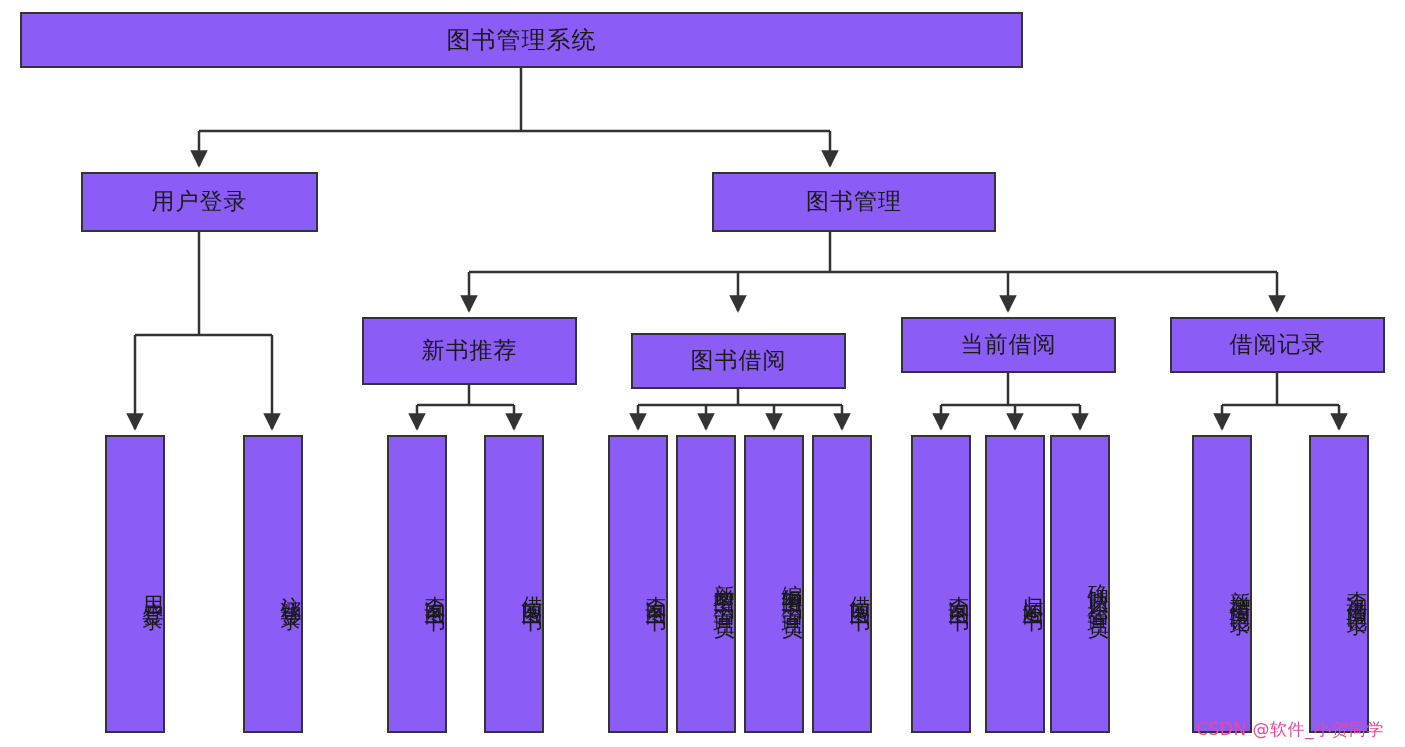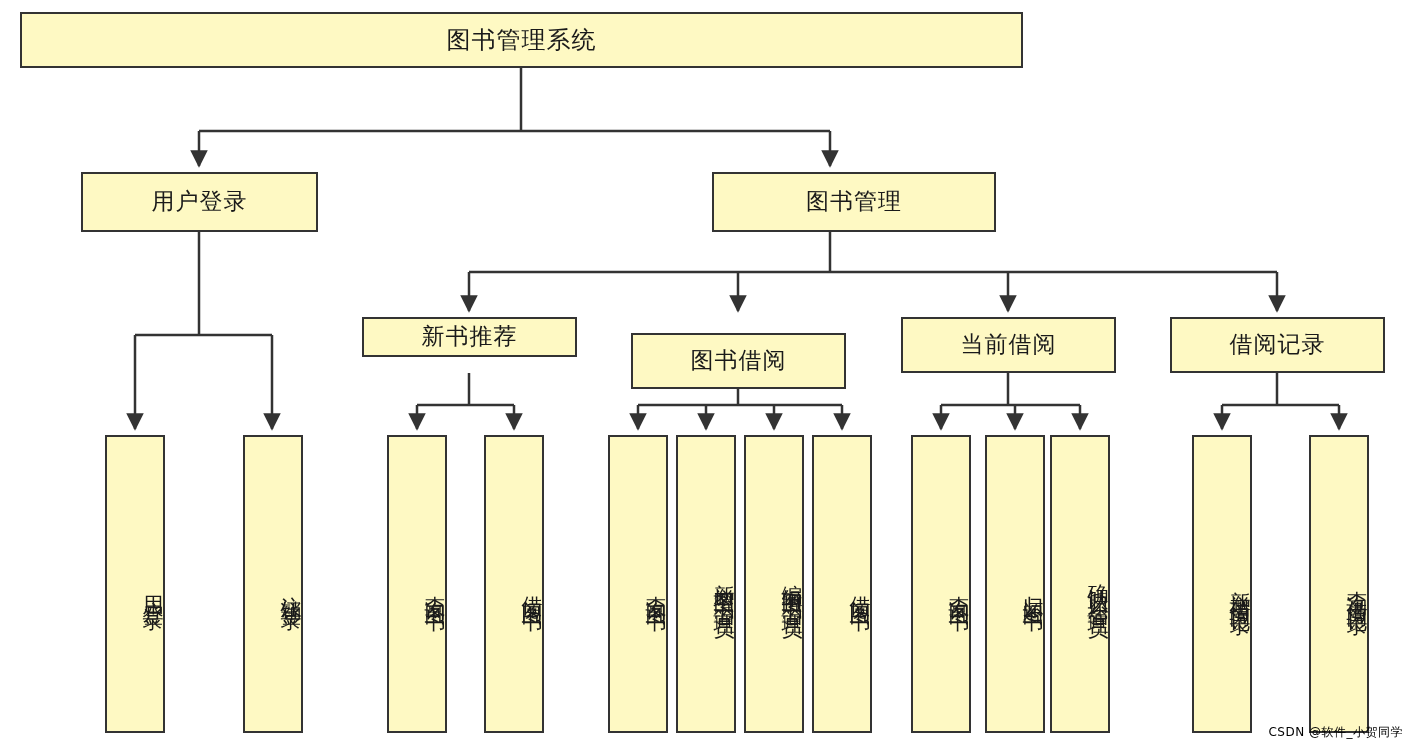--- a/index.html
+++ b/index.html
@@ -22,21 +22,21 @@
     left: 0;
     top: 0;
     width: 1405px;
     height: 747px;
     pointer-events: none;
   }
   .node {
     position: absolute;
     box-sizing: border-box;
     border: 2px solid #333333;
-    background: #fef9c3;
+    background: #8b5cf6;
     display: flex;
     align-items: center;
     justify-content: center;
     color: #1a1a1a;
   }
   .node.horiz {
     font-size: 23px;
     letter-spacing: 1px;
     line-height: 1.1;
   }
@@ -51,24 +51,24 @@
     line-height: 1.0;
     padding-top: 10px;
     align-items: flex-start;
     justify-content: center;
   }
   .node.vert span {
     display: block;
   }
   .watermark {
     position: absolute;
-    right: 2px;
+    right: 21px;
     bottom: 6px;
-    font-size: 12px;
-    color: #000000;
+    font-size: 17px;
+    color: #ec4899;
     white-space: nowrap;
     letter-spacing: 0.5px;
   }
 </style>
 </head>
 <body>
 
 <div id="canvas">
 
   <svg id="edges" viewBox="0 0 1405 747" xmlns="http://www.w3.org/2000/svg">
@@ -128,21 +128,21 @@
       <span>图书管理系统</span>
     </div>
 
   <div class="node horiz" style="left: 81px; top: 172px; width: 237px; height: 60px;">
       <span>用户登录</span>
     </div>
   <div class="node horiz" style="left: 712px; top: 172px; width: 284px; height: 60px;">
       <span>图书管理</span>
     </div>
 
-  <div class="node horiz" style="left: 362px; top: 317px; width: 215px; height: 40px;">
+  <div class="node horiz" style="left: 362px; top: 317px; width: 215px; height: 68px;">
       <span>新书推荐</span>
     </div>
   <div class="node horiz" style="left: 631px; top: 333px; width: 215px; height: 56px;">
       <span>图书借阅</span>
     </div>
   <div class="node horiz" style="left: 1170px; top: 317px; width: 215px; height: 56px;">
       <span>借阅记录</span>
     </div>
   <div class="node horiz" style="left: 901px; top: 317px; width: 215px; height: 56px;">
       <span>当前借阅</span>

